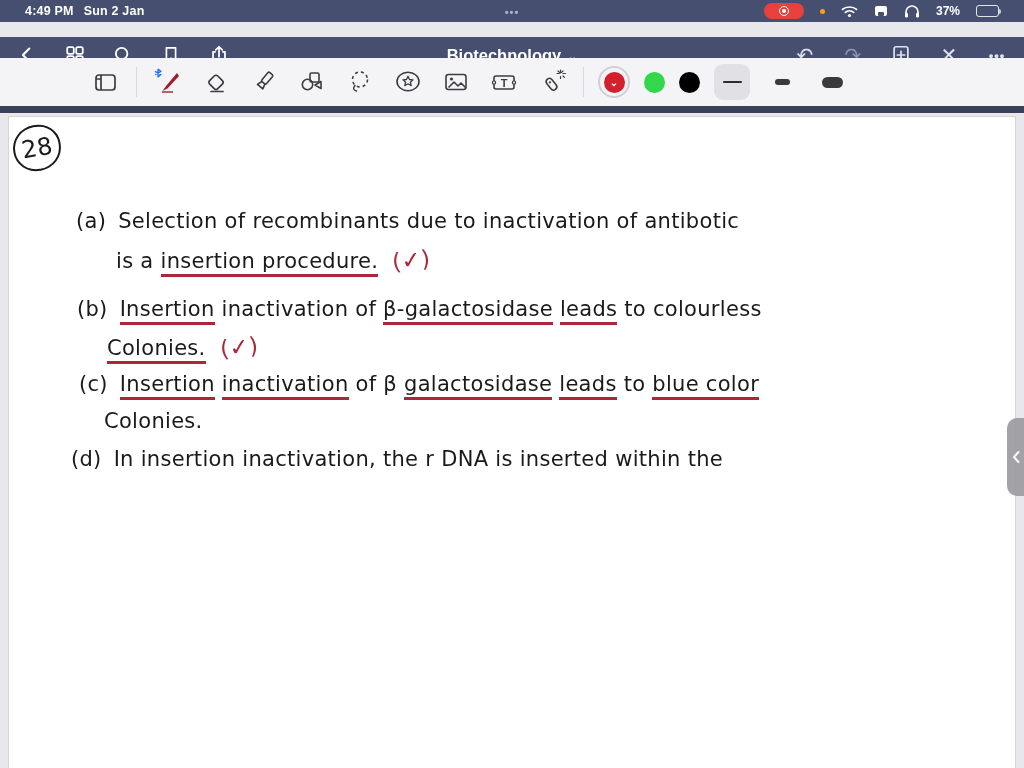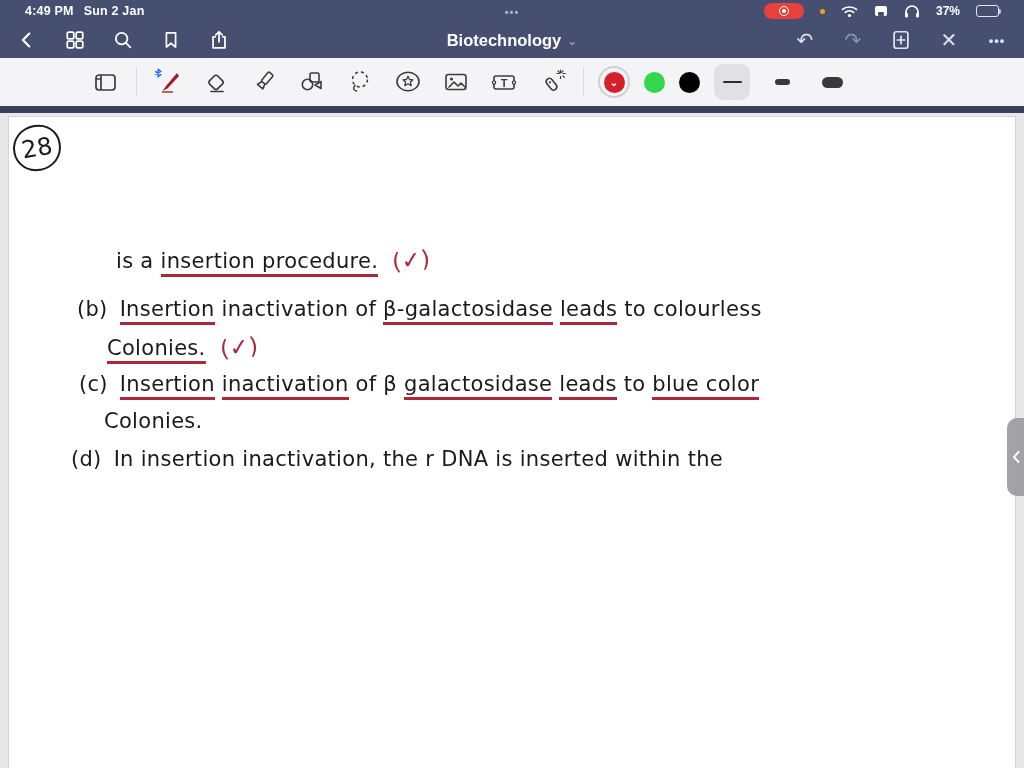--- a/index.html
+++ b/index.html
@@ -21,21 +21,21 @@
   .rec-dot { width:3.5px; height:3.5px; background:#fff; border-radius:50%; }
   .orange-dot { width:5px; height:5px; background:#ff9f0a; border-radius:50%; }
   .sb-batt-label { font-size:12px; font-weight:bold; }
   .battery { width:23px; height:11.5px; border:1px solid rgba(255,255,255,.85); border-radius:3px;
     position:relative; padding:1.5px; }
   .battery .fill { height:100%; width:37%; background:#fff; border-radius:1px; }
   .battery:after { content:""; position:absolute; right:-3px; top:3px; width:2px; height:5px;
     background:rgba(255,255,255,.7); border-radius:0 2px 2px 0; }
 
   
-  .navbar { position:absolute; top:22px; left:0; right:0; height:36px; background:#464f70;
+  .navbar { position:absolute; top:37px; left:0; right:0; height:36px; background:#464f70;
     display:flex; align-items:center; justify-content:space-between; padding:0 14px; }
   .nav-group { display:flex; align-items:center; gap:22px; }
   .nav-btn { display:flex; align-items:center; justify-content:center; width:26px; height:26px; cursor:pointer; }
   .nav-title { position:absolute; left:50%; top:50%; transform:translate(-50%,-50%);
     display:flex; align-items:center; gap:6px; cursor:pointer; }
   .nav-title .t { color:#fff; font-size:16.5px; font-weight:bold; }
   .nav-title .c { color:#aeb3c6; font-size:12px; }
   .glyph { color:#dfe2ee; font-size:20px; line-height:1; }
   .glyph.dim { color:#8d93ad; }
   .glyph.more { font-size:13px; letter-spacing:1px; font-weight:bold; }
@@ -263,20 +263,21 @@
       </span>
   </div>
 
   <div class="strip"></div>
 
   <div class="canvas">
     <div class="page">
 
       <div class="qnum hw">28</div>
 
+      <div class="hw hw-line" style="left:67px; top:92px;"><span class="lbl">(a)</span><span>Selection of recombinants due to inactivation of antibotic</span></div>
       <div class="hw hw-line" style="left:107px; top:130px;"><span>is a </span><span class="u">insertion procedure.</span><span class="chk">(✓)</span></div>
 
       <div class="hw hw-line" style="left:68px; top:180px;"><span class="lbl">(b)</span><span class="u">Insertion</span><span> inactivation of </span><span class="u">β-galactosidase</span><span> </span><span class="u">leads</span><span> to colourless</span></div>
       <div class="hw hw-line" style="left:98px; top:217px;"><span class="u">Colonies.</span><span class="chk">(✓)</span></div>
 
       <div class="hw hw-line" style="left:70px; top:255px;"><span class="lbl">(c)</span><span class="u">Insertion</span><span> </span><span class="u">inactivation</span><span> of β </span><span class="u">galactosidase</span><span> </span><span class="u">leads</span><span> to </span><span class="u">blue color</span></div>
       <div class="hw hw-line" style="left:95px; top:292px;"><span>Colonies.</span></div>
 
       <div class="hw hw-line" style="left:62px; top:330px;"><span class="lbl">(d)</span><span>In insertion inactivation, the r DNA is inserted within the</span></div>
 

